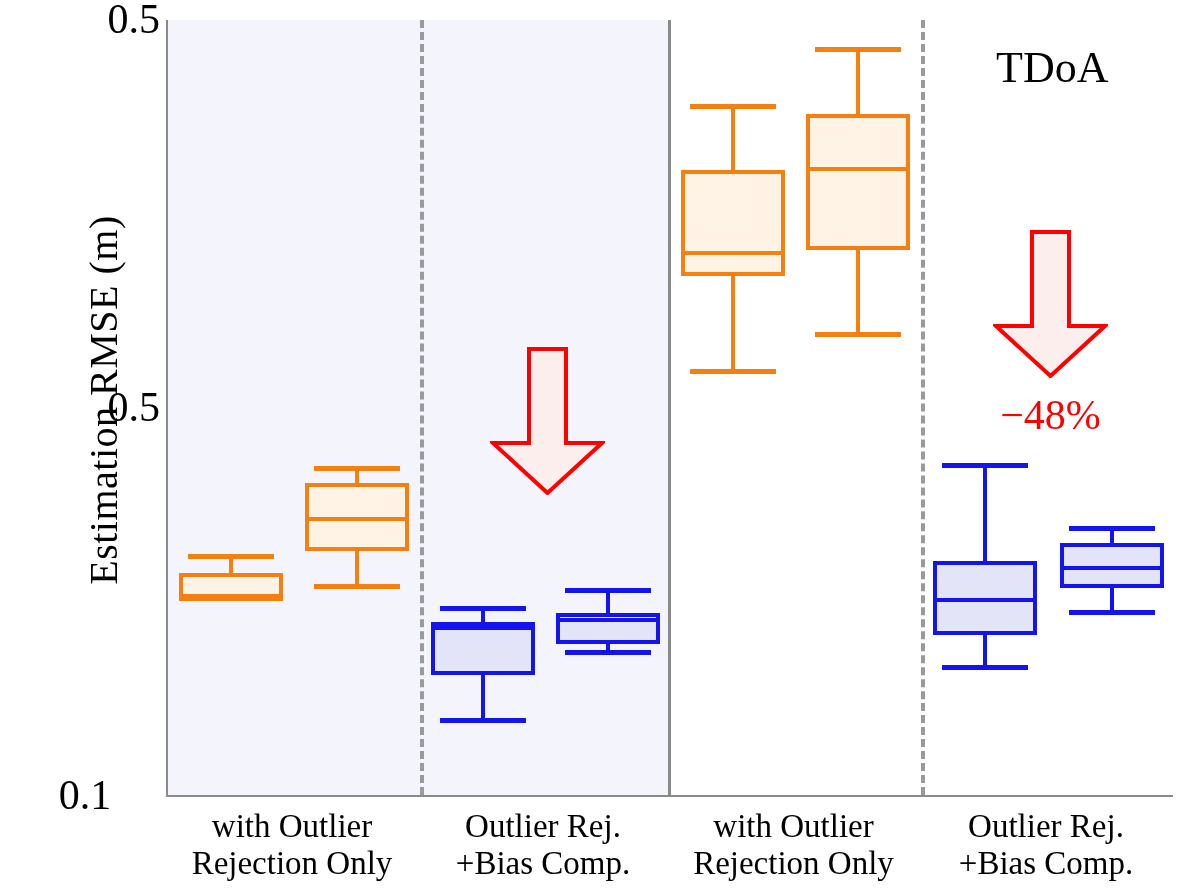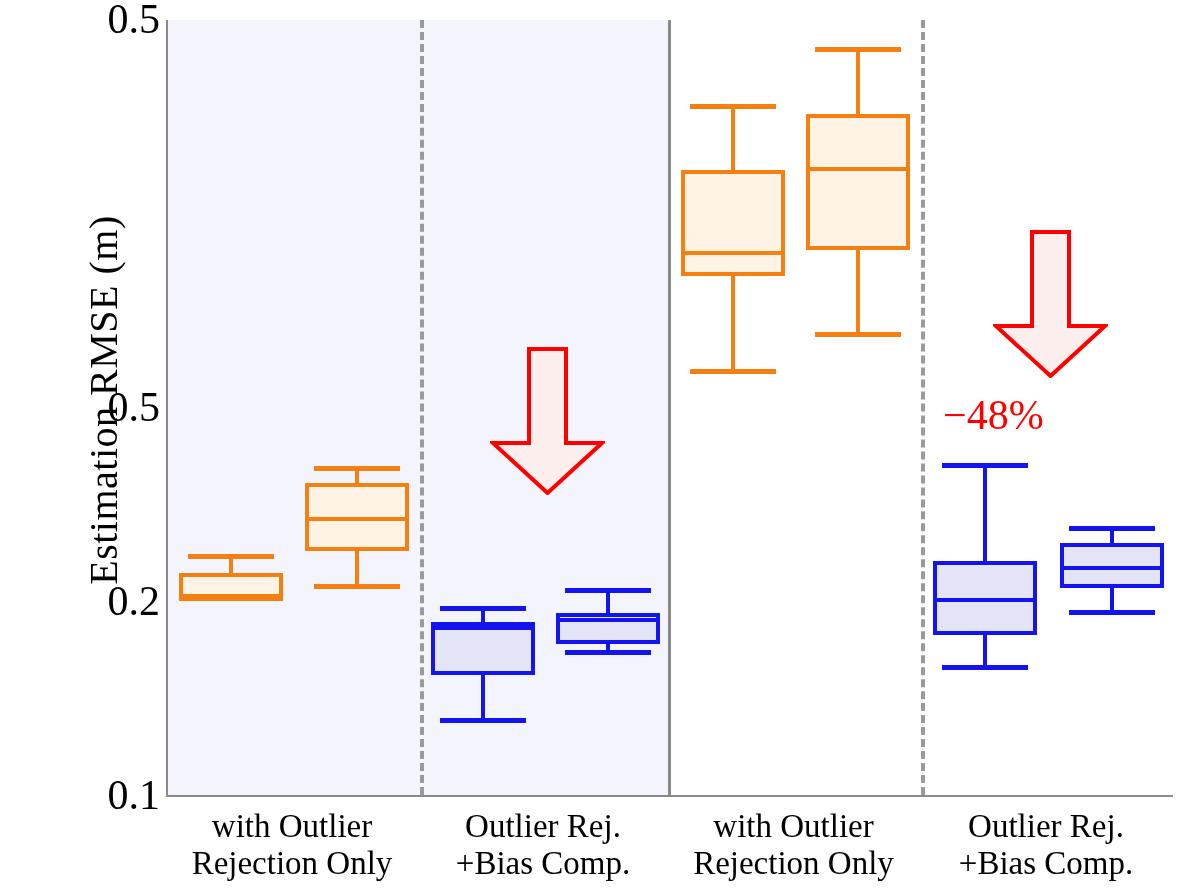--- a/index.html
+++ b/index.html
@@ -134,21 +134,21 @@
   .blue .bp-stem  { background: #1414ee; }
   .blue .bp-cap   { background: #1414ee; }
 
   
   .annot-arrow { position: absolute; }
   .annot-label {
     position: absolute;
     font-size: 42px;
     color: #ff0000;
     white-space: nowrap;
-    text-align: left;
+    text-align: center;
   }
 
   
   .xtick {
     position: absolute;
     text-align: center;
     font-size: 33px;
     color: #000;
     line-height: 1.12;
     white-space: nowrap;
@@ -157,30 +157,30 @@
 </head>
 <body>
 
 <div id="figure">
 
   <div id="ylabel">Estimation RMSE (m)</div>
 
   <div id="yticks">
     <div class="ytick" style="top:-2px;">0.5</div>
     <div class="ytick" style="top:386px;">0.5</div>
-    <div class="ytick" style="top:580px;">0.2</div>
-    <div class="ytick" style="top:774px;">0.1</div>
+    <div class="ytick" style="top:774px;text-align:center;">0.1</div>
   </div>
 
   <div id="plot">
     <div id="twr-shade" style="width: 502px;"></div>
     <div class="divider-dashed" id="div-d1" style="left: 252px;"></div>
     <div class="divider-solid" id="div-s1" style="left: 500px;"></div>
     <div class="divider-dashed" id="div-d2" style="left: 753px;"></div>
 
+    <div class="group-title" id="title-tdoa" style="left: 828px;">TDoA</div>
 
     <div id="boxes-layer">
         <div class="boxplot orange" style="left: 0px; top: 0px; width: 100%; height: 100%;">
           <div class="bp-stem" style="left: 61px; top: 536.13px; height: 16.7055px;"></div>
           <div class="bp-stem" style="left: 61px; top: 580.808px; height: 0px;"></div>
           <div class="bp-cap" style="left: 20px; top: 534.13px; width: 86px;"></div>
           <div class="bp-cap" style="left: 20px; top: 562.296px; width: 86px;"></div>
           <div class="bp-box" style="left: 11px; top: 552.835px; width: 104px; height: 27.972px;"></div>
           <div class="bp-median" style="left: 11px; top: 574.145px; width: 104px;"></div>
         </div>

